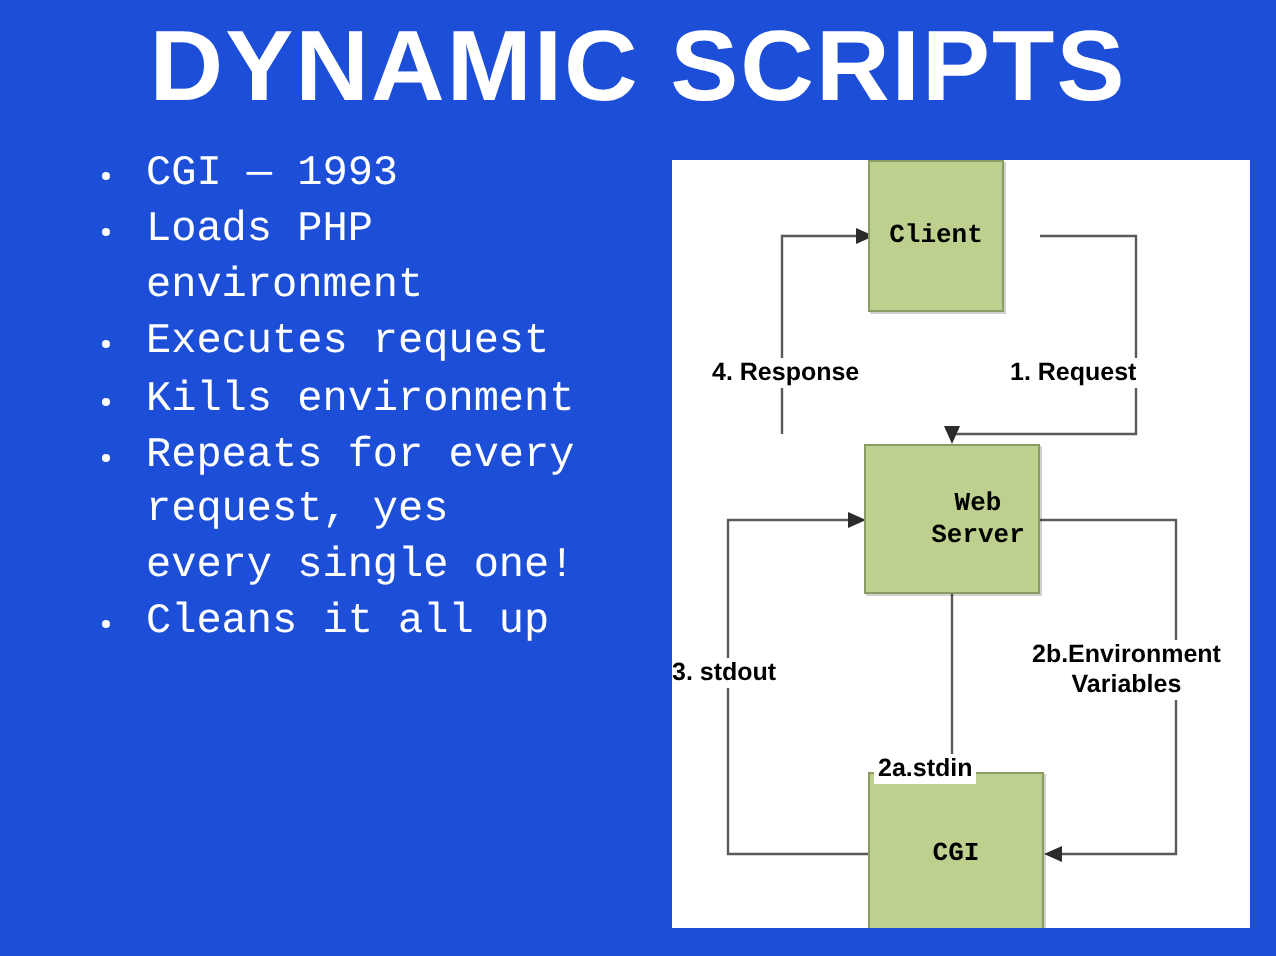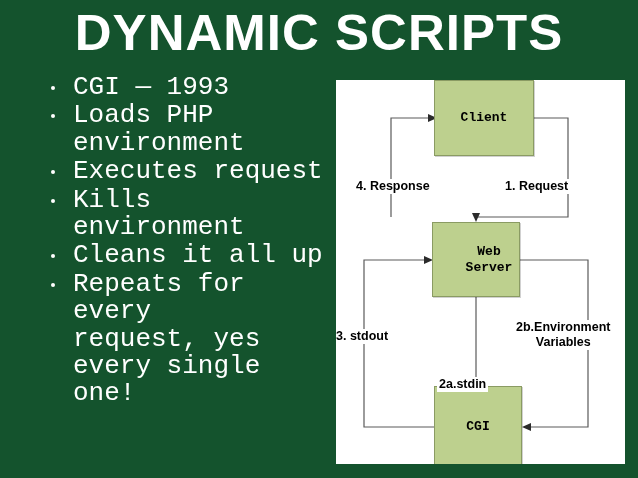--- a/index.html
+++ b/index.html
@@ -8,21 +8,21 @@
     padding: 0;
     background: #000000;
   }
   body {
     font-family: "Liberation Mono", "DejaVu Sans Mono", monospace;
   }
   #slide {
     position: relative;
     width: 638px;
     height: 478px;
-    background: #14532d;
+    background: #1d4ed8;
     overflow: hidden;
   }
 
   
   #slide-title {
     position: absolute;
     left: 0;
     top: 4px;
     width: 638px;
     text-align: center;
@@ -44,21 +44,21 @@
     top: 74px;
     width: 300px;
     margin: 0;
     padding: 0;
     list-style: none;
   }
   .bullet-item {
     position: relative;
     color: #ffffff;
     font-family: "Liberation Mono", "DejaVu Sans Mono", monospace;
-    font-size: 26px;
+    font-size: 21px;
     line-height: 27.4px;
     padding-left: 35px;
     margin: 0 0 1px 0;
     letter-spacing: 0px;
     white-space: pre-line;
   }
   .bullet-item::before {
     content: "";
     position: absolute;
     left: 13px;
@@ -89,21 +89,21 @@
     font-size: 13px;
     line-height: 16px;
     font-weight: bold;
     display: flex;
     align-items: center;
     justify-content: center;
     text-align: center;
     white-space: pre-line;
     box-shadow: 1px 1px 0 rgba(0,0,0,0.18);
   }
-  #node-client  { left: 98px; top: 0px;   width: 100px; height: 76px; }
+  #node-client  { left: 98px; top: 0px;   width: 68px; height: 76px; }
   #node-web     { left: 96px; top: 142px; width: 88px; height: 75px; padding-left: 26px; }
   #node-cgi     { left: 98px; top: 306px; width: 88px; height: 82px; }
 
   .edge-label {
     position: absolute;
     color: #000000;
     font-family: Liberation Sans, sans-serif;
     font-size: 12.5px;
     line-height: 15px;
     font-weight: bold;
@@ -136,24 +136,24 @@
 <div id="slide">
 
   <div id="slide-title">DYNAMIC SCRIPTS</div>
 
   <ul id="bullet-list">
     <li class="bullet-item">CGI — 1993</li>
     <li class="bullet-item">Loads PHP
 environment</li>
     <li class="bullet-item">Executes request</li>
     <li class="bullet-item">Kills environment</li>
-    <li class="bullet-item">Cleans it all up</li>
     <li class="bullet-item">Repeats for every
 request, yes
 every single one!</li>
+    <li class="bullet-item">Cleans it all up</li>
   </ul>
 
   <div id="diagram-panel">
 
     <svg id="edge-svg" viewBox="0 0 289 384">
 
       <path class="edge-line" d="M 55 137 L 55 38 L 92 38"></path>
       <polygon class="edge-head" points="92,34 101,38 92,42"></polygon>
 
       <path class="edge-line" d="M 184 38 L 232 38 L 232 137 L 140 137"></path>

